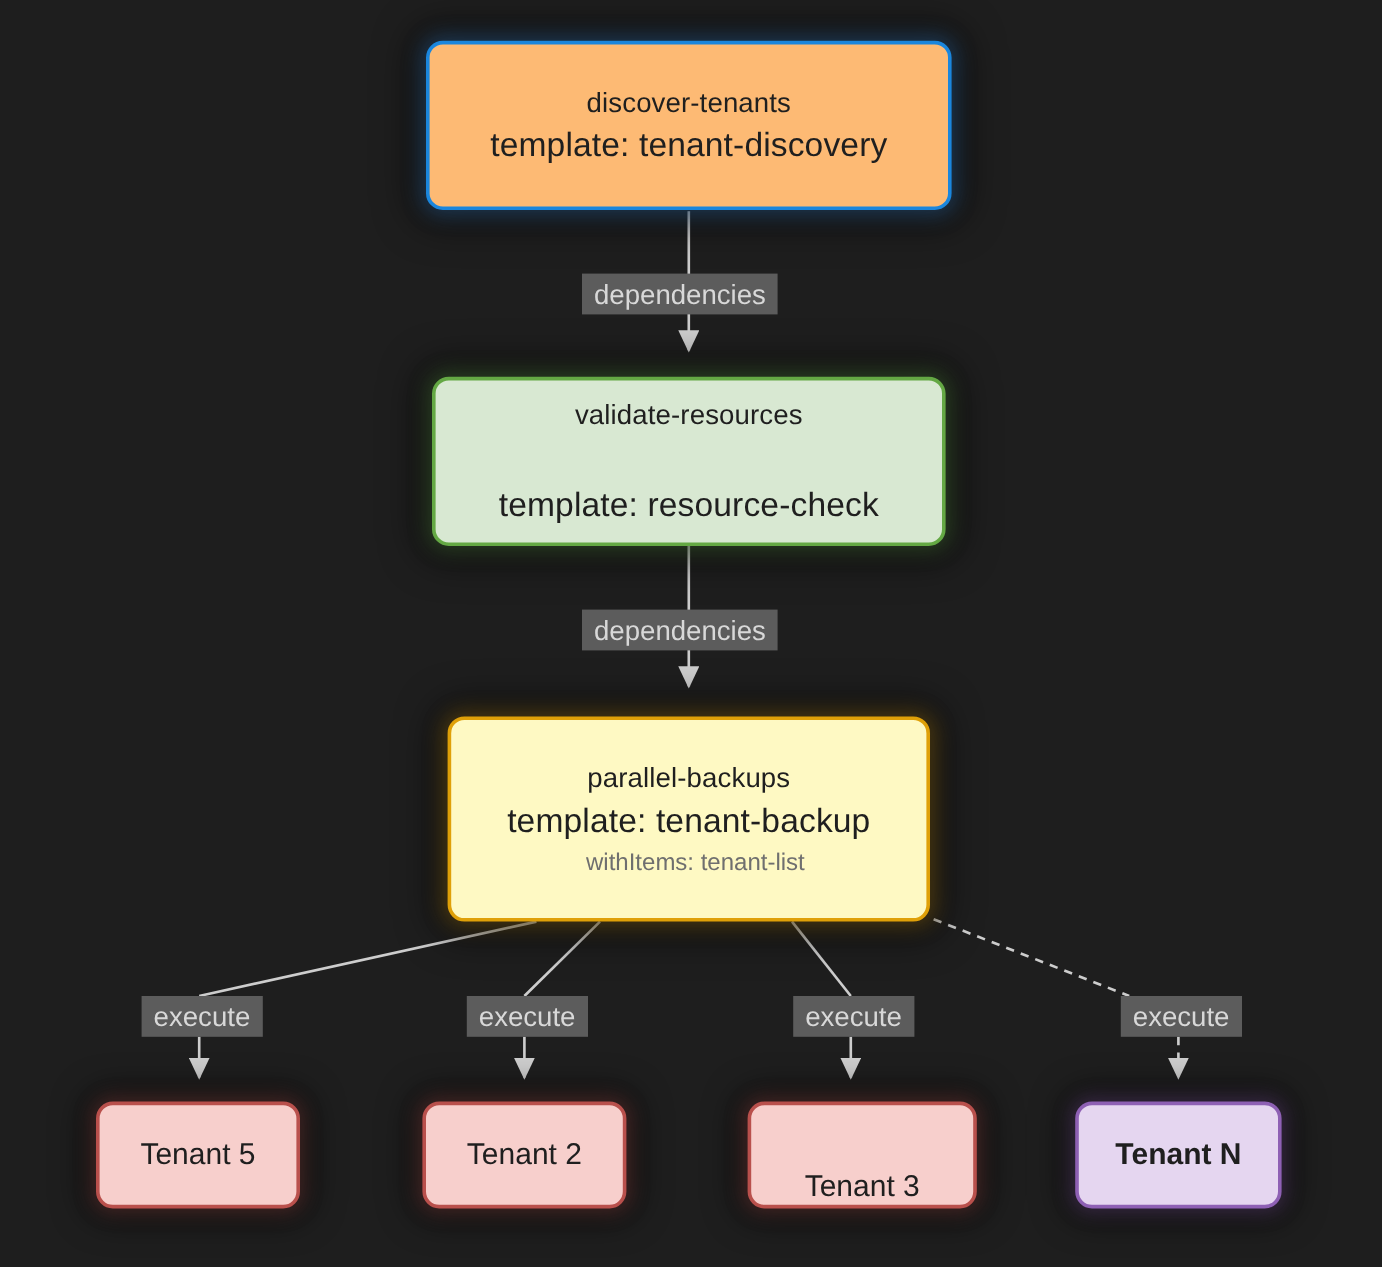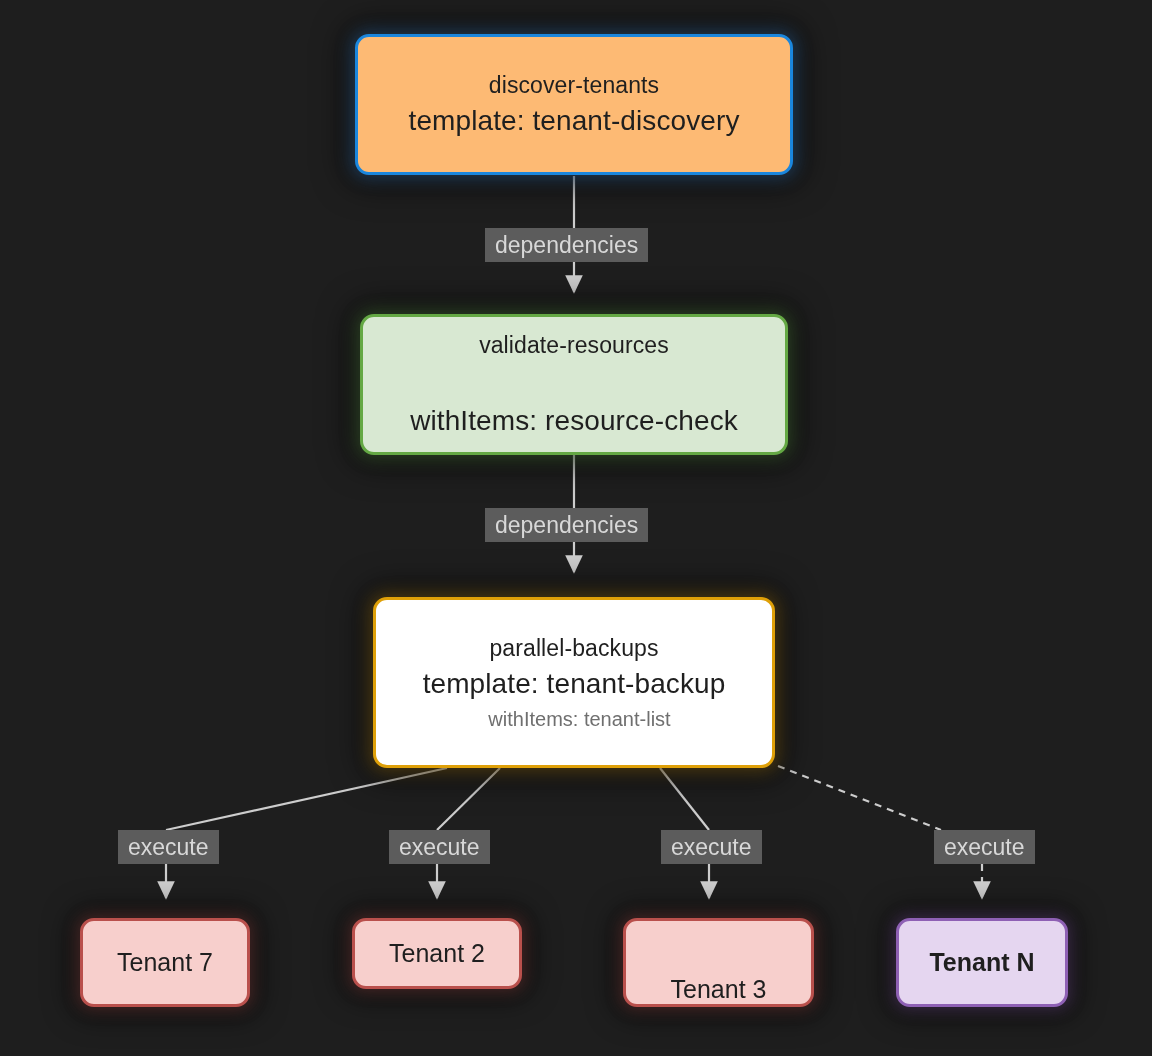--- a/index.html
+++ b/index.html
@@ -76,21 +76,21 @@
     box-shadow: 0 0 16px 5px rgba(60,140,220,0.30),
                 0 0 30px 12px rgba(0,0,0,0.55);
   }
   .theme-green {
     background: #d8e8d2;
     border-color: #64a844;
     box-shadow: 0 0 16px 5px rgba(110,180,80,0.26),
                 0 0 30px 12px rgba(0,0,0,0.55);
   }
   .theme-orange {
-    background: #ffffff;
+    background: #fef9c3;
     border-color: #dfa008;
     box-shadow: 0 0 16px 5px rgba(220,160,20,0.26),
                 0 0 30px 12px rgba(0,0,0,0.55);
   }
   .theme-red {
     background: #f7cfcc;
     border-color: #b9504c;
     box-shadow: 0 0 14px 5px rgba(190,90,85,0.26),
                 0 0 26px 11px rgba(0,0,0,0.55);
   }
@@ -156,34 +156,34 @@
     </g>
   </svg>
 
   <div class="node theme-blue" style="left:355px; top:34px; width:438px; height:141px;">
     <div class="node-line-1">discover-tenants</div>
     <div class="node-line-2">template: tenant-discovery</div>
   </div>
 
   <div class="node theme-green" style="left:360px; top:314px; width:428px; height:141px;gap:40px;">
     <div class="node-line-1">validate-resources</div>
-    <div class="node-line-2">withItems: resource-check</div>
+    <div class="node-line-2">template: resource-check</div>
   </div>
 
   <div class="node theme-orange" style="left:373px; top:597px; width:402px; height:171px;">
     <div class="node-line-1">parallel-backups</div>
     <div class="node-line-2">template: tenant-backup</div>
     <div class="node-line-3">withItems: tenant-list</div>
   </div>
 
   <div class="node theme-red" style="left:80px; top:918px; width:170px; height:89px;">
-    <div class="node-single">Tenant 7</div>
-  </div>
-
-  <div class="node theme-red" style="left:352px; top:918px; width:170px; height:71px;justify-content:center;">
+    <div class="node-single">Tenant 5</div>
+  </div>
+
+  <div class="node theme-red" style="left:352px; top:918px; width:170px; height:89px;justify-content:center;">
     <div class="node-single">Tenant 2</div>
   </div>
 
   <div class="node theme-red" style="left:623px; top:918px; width:191px; height:89px;justify-content:flex-end;">
     <div class="node-single">Tenant 3</div>
   </div>
 
   <div class="node theme-purple" style="left:896px; top:918px; width:172px; height:89px;font-weight:bold;">
     <div class="node-single">Tenant N</div>
   </div>

